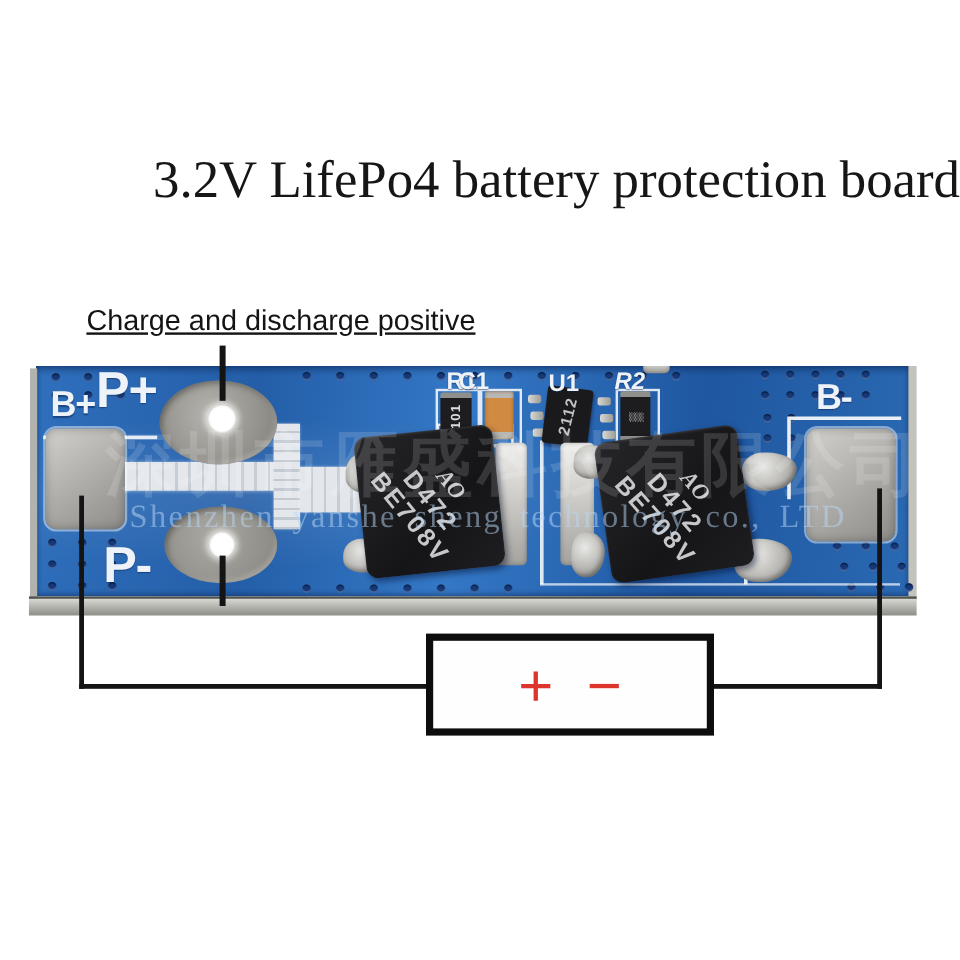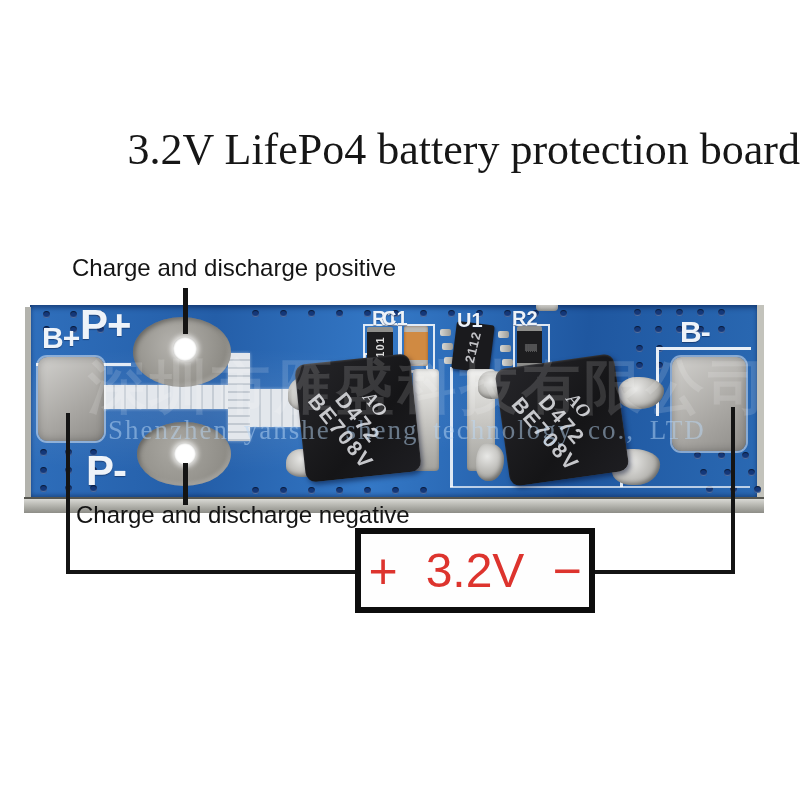--- a/index.html
+++ b/index.html
@@ -4,21 +4,21 @@
 <style>
   html,body{margin:0;padding:0;background:#ffffff;}
   #stage{position:relative;width:800px;height:800px;background:#fff;overflow:hidden;
          font-family:"Liberation Sans",sans-serif;}
   .abs{position:absolute;}
 
   
   .title{left:0;top:124px;width:800px;text-align:right;
          font-family:"Liberation Serif","DejaVu Serif",serif;
          font-size:44px;font-weight:400;color:#161616;letter-spacing:0px;white-space:nowrap;}
-  .note{font-size:24px;color:#141414;white-space:nowrap;z-index:6;}
+  .note{font-size:24px;color:#141414;white-space:nowrap;z-index:6;text-decoration:underline;}
   .pos-note{left:72px;top:254px;}
   .neg-note{left:76px;top:501px;}
 
   
   .aline{background:#141414;z-index:5;}
 
   
   .vbox{left:355px;top:528px;width:228px;height:73px;border:6px solid #0d0d0d;background:#fefefe;
         display:flex;align-items:center;justify-content:center;gap:28px;z-index:6;}
   .vbox span{color:#dd342e;font-size:48px;font-weight:400;line-height:1;}
@@ -120,21 +120,21 @@
     <div class="abs tinned" style="left:113px;top:117px;width:94px;height:64px;background:radial-gradient(circle at 42% 40%,#aaa8a2,#918f89 70%,#7e7c76);"></div>
     <div class="abs hole" style="left:150px;top:138px;width:22px;height:22px;"></div>
 
     <div class="abs trace" style="left:80px;top:80px;width:126px;height:24px;"></div>
     <div class="abs trace trace-v" style="left:204px;top:48px;width:22px;height:88px;"></div>
     <div class="abs trace" style="left:226px;top:84px;width:64px;height:38px;"></div>
 
     <div class="abs silk silk-ref" style="left:348px;top:2px;">R1</div>
     <div class="abs silk silk-ref" style="left:358px;top:2px;">C1</div>
     <div class="abs silk silk-ref" style="left:433px;top:4px;">U1</div>
-    <div class="abs silk silk-ref" style="left:488px;top:2px;">R2</div>
+    <div class="abs silk silk-ref" style="left:488px;top:2px;font-style:italic;">R2</div>
 
     <div class="abs smd-outline" style="left:339px;top:19px;width:33px;height:45px;"></div>
     <div class="abs rbody" style="left:343px;top:22px;width:26px;height:40px;">
       <span class="rmark">101</span>
     </div>
 
     <div class="abs smd-outline" style="left:376px;top:19px;width:31px;height:44px;"></div>
     <div class="abs cbody" style="left:380px;top:21px;width:24px;height:40px;"></div>
 
     <div class="abs" style="left:416px;top:16px;width:70px;height:54px;z-index:11;">
@@ -240,26 +240,24 @@
       <div class="via" style="left: 228px; top: 182px;"></div>
       <div class="via" style="left: 256px; top: 182px;"></div>
       <div class="via" style="left: 284px; top: 182px;"></div>
       <div class="via" style="left: 312px; top: 182px;"></div>
       <div class="via" style="left: 340px; top: 182px;"></div>
       <div class="via" style="left: 368px; top: 182px;"></div>
       <div class="via" style="left: 396px; top: 182px;"></div>
     </div>
 
   <div class="abs aline" style="left:183px;top:463px;width:5px;height:42px;"></div>
-  <div class="abs note neg-note">Charge and discharge negative</div>
 
   <div class="abs aline" style="left:66px;top:413px;width:4px;height:161px;"></div>
   <div class="abs aline" style="left:731px;top:407px;width:4px;height:167px;"></div>
   <div class="abs aline" style="left:66px;top:570px;width:293px;height:4px;"></div>
   <div class="abs aline" style="left:589px;top:570px;width:146px;height:4px;"></div>
 
   <div class="abs vbox">
     <span class="sign">+</span>
-    <span>3.2V</span>
     <span class="sign">−</span>
   </div>
 
 </div>
 
 </body></html>

